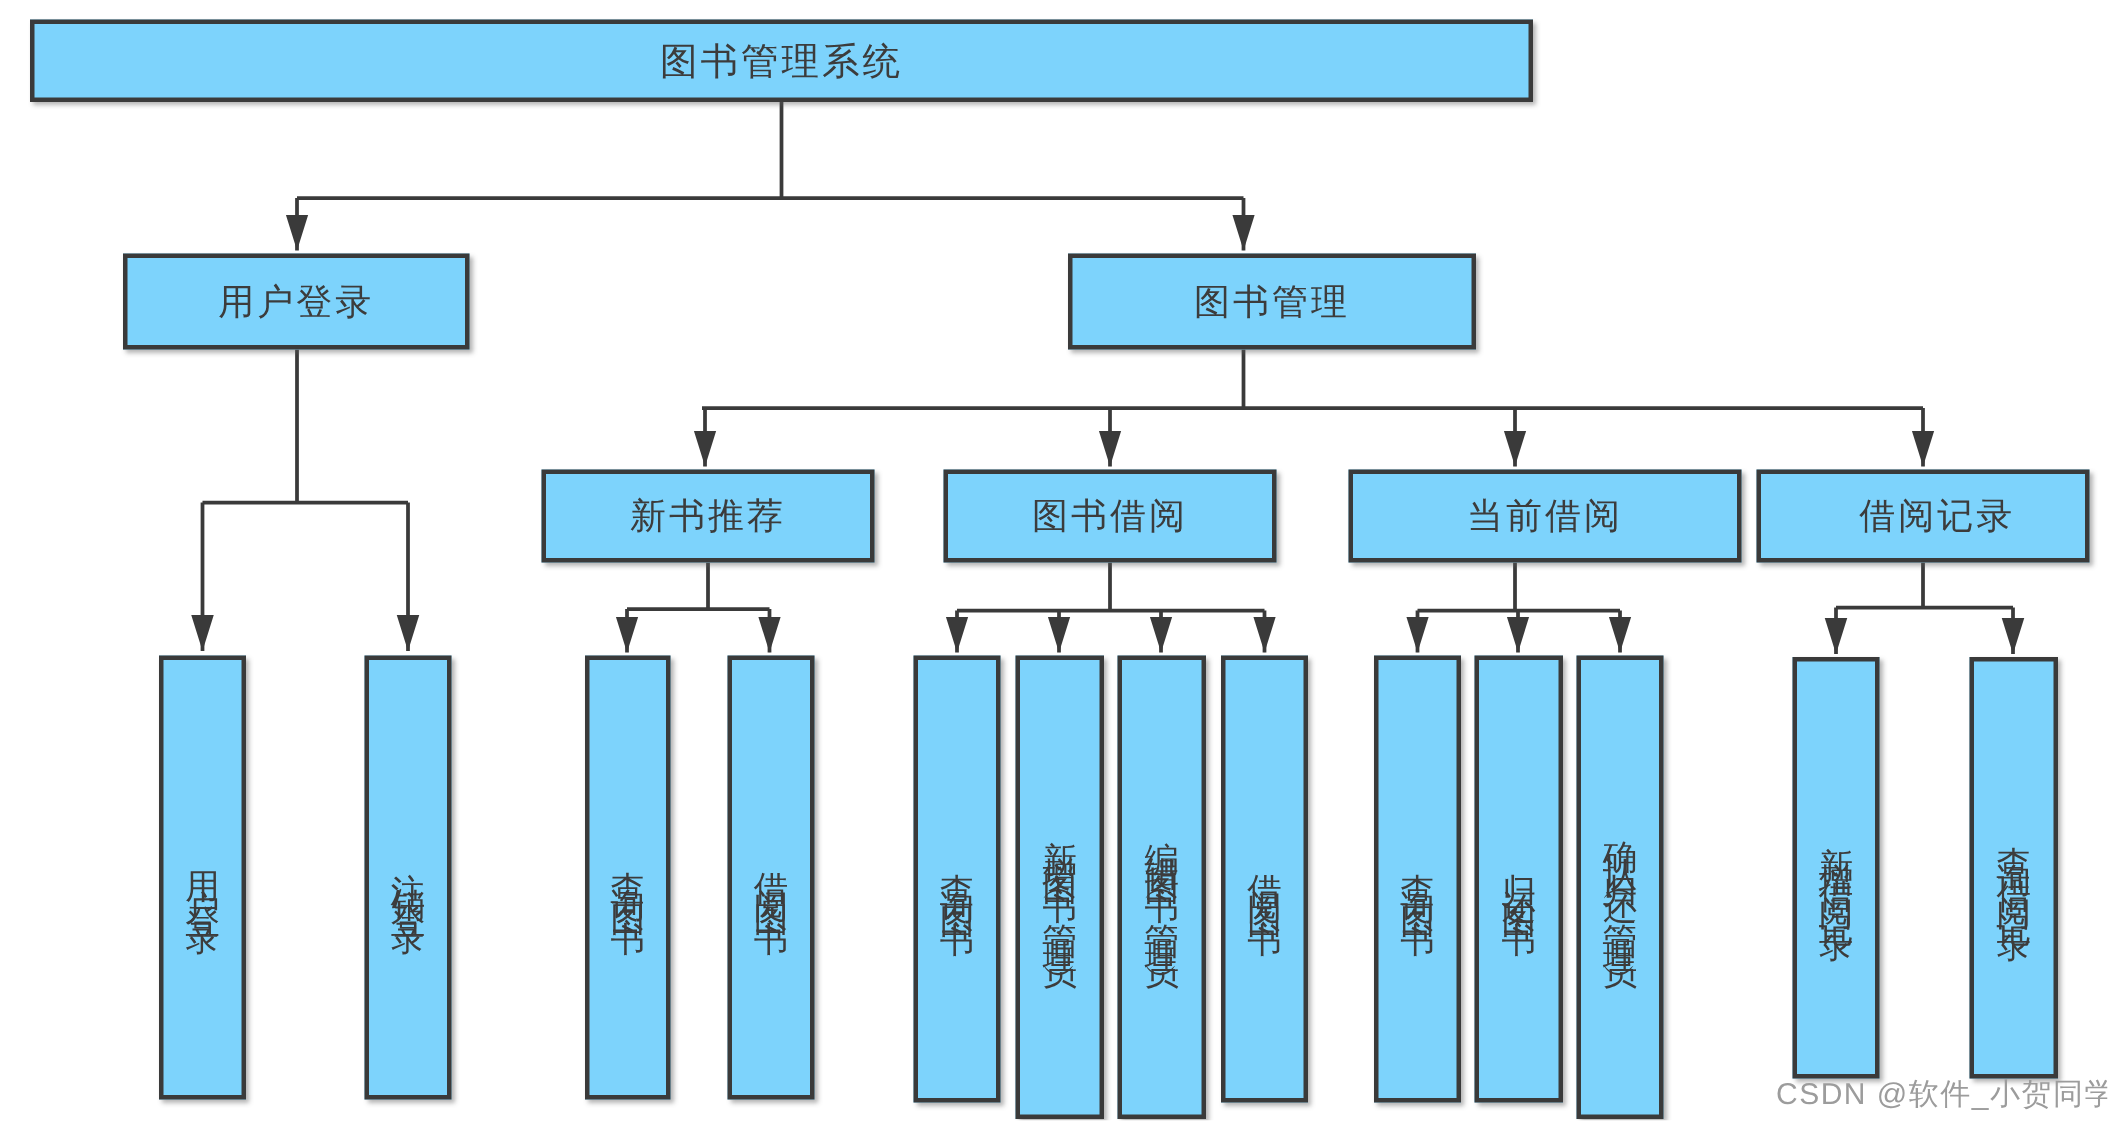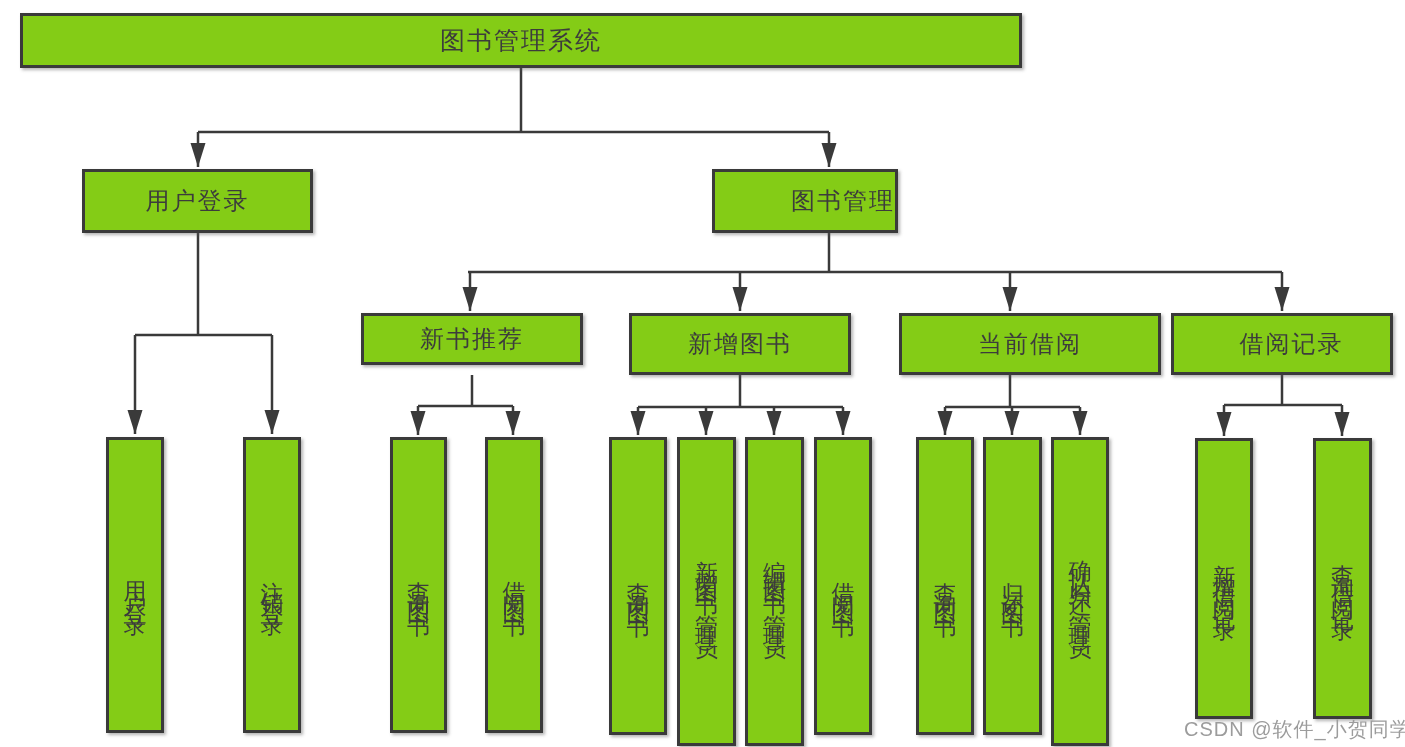--- a/index.html
+++ b/index.html
@@ -7,21 +7,21 @@
     position:relative;
     width:1405px;height:747px;
     background:#ffffff;
     font-family:"Liberation Sans","DejaVu Sans",sans-serif;
     overflow:hidden;
   }
   .wires{position:absolute;left:0;top:0;z-index:1;}
   .box{
     position:absolute;
     box-sizing:border-box;
-    background:#84cc16;
+    background:#7dd3fc;
     border:3px solid #3a3a3a;
     box-shadow:2px 2px 3px rgba(90,90,90,0.45);
     display:flex;align-items:center;justify-content:center;
     color:#3c3c3c;
     z-index:2;
   }
   .hlabel{font-size:24px;letter-spacing:2px;white-space:nowrap;}
   .root .hlabel{font-size:25px;}
   .vbox{
     writing-mode:vertical-rl;
@@ -95,29 +95,29 @@
     </g>
   </svg>
 
   <div class="box root" style="left:20px;top:13px;width:1002px;height:55px;">
     <span class="hlabel">图书管理系统</span>
   </div>
 
   <div class="box" style="left:82px;top:169px;width:231px;height:64px;">
     <span class="hlabel">用户登录</span>
   </div>
-  <div class="box" style="left:712px;top:169px;width:186px;height:64px;justify-content:flex-end;">
+  <div class="box" style="left:712px;top:169px;width:272px;height:64px;">
     <span class="hlabel">图书管理</span>
   </div>
 
-  <div class="box" style="left:361px;top:313px;width:222px;height:52px;">
+  <div class="box" style="left:361px;top:313px;width:222px;height:62px;">
     <span class="hlabel">新书推荐</span>
   </div>
   <div class="box" style="left:629px;top:313px;width:222px;height:62px;">
-    <span class="hlabel">新增图书</span>
+    <span class="hlabel">图书借阅</span>
   </div>
   <div class="box" style="left:899px;top:313px;width:262px;height:62px;">
     <span class="hlabel">当前借阅</span>
   </div>
   <div class="box" style="left:1171px;top:313px;width:222px;height:62px;padding-left:19px;">
     <span class="hlabel">借阅记录</span>
   </div>
 
   <div class="box vbox" style="left:106px;top:437px;width:58px;height:296px;">用户登录</div>
   <div class="box vbox" style="left:243px;top:437px;width:58px;height:296px;">注销登录</div>

